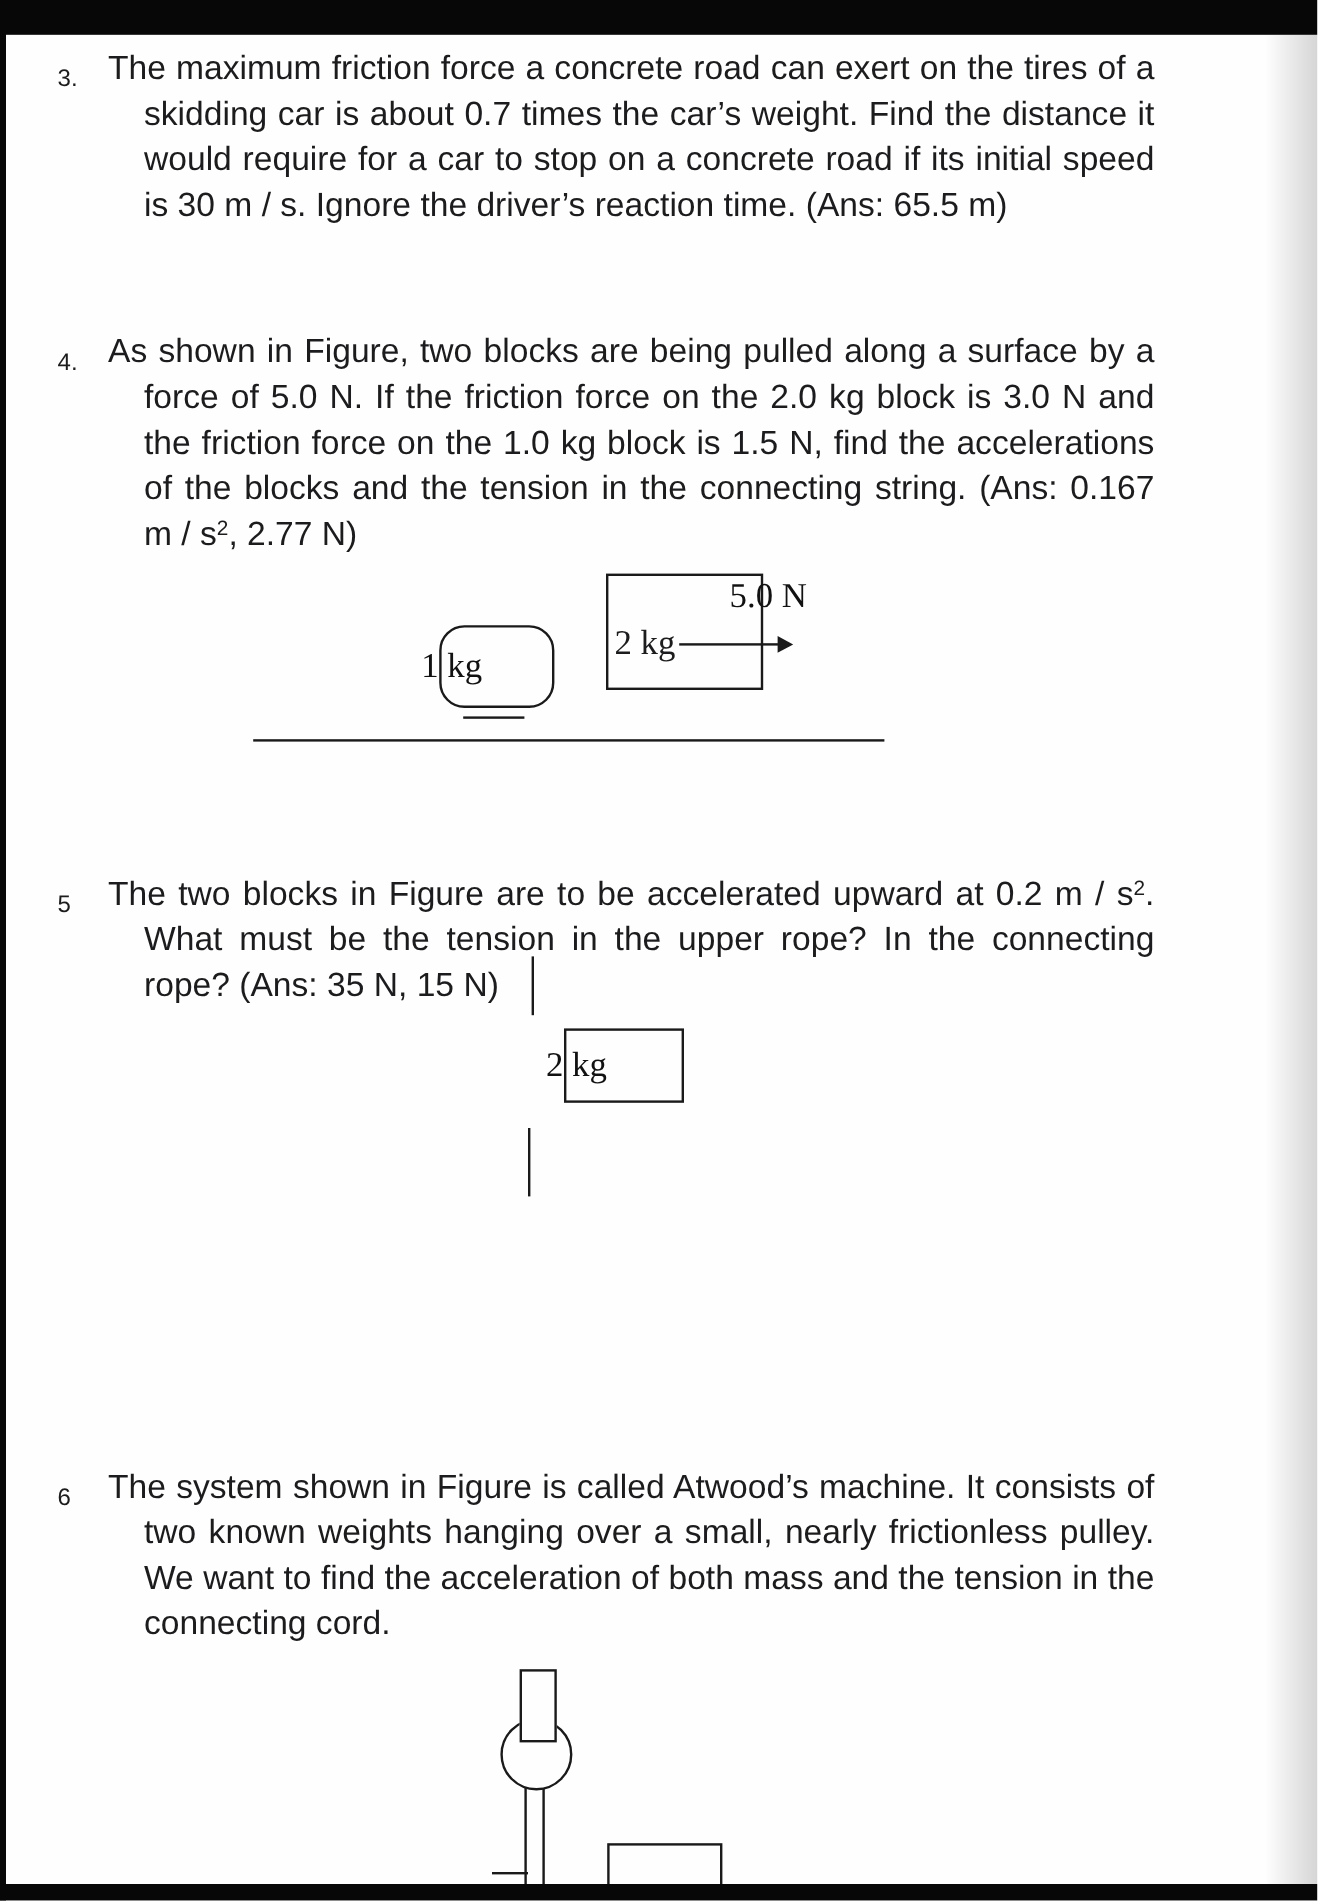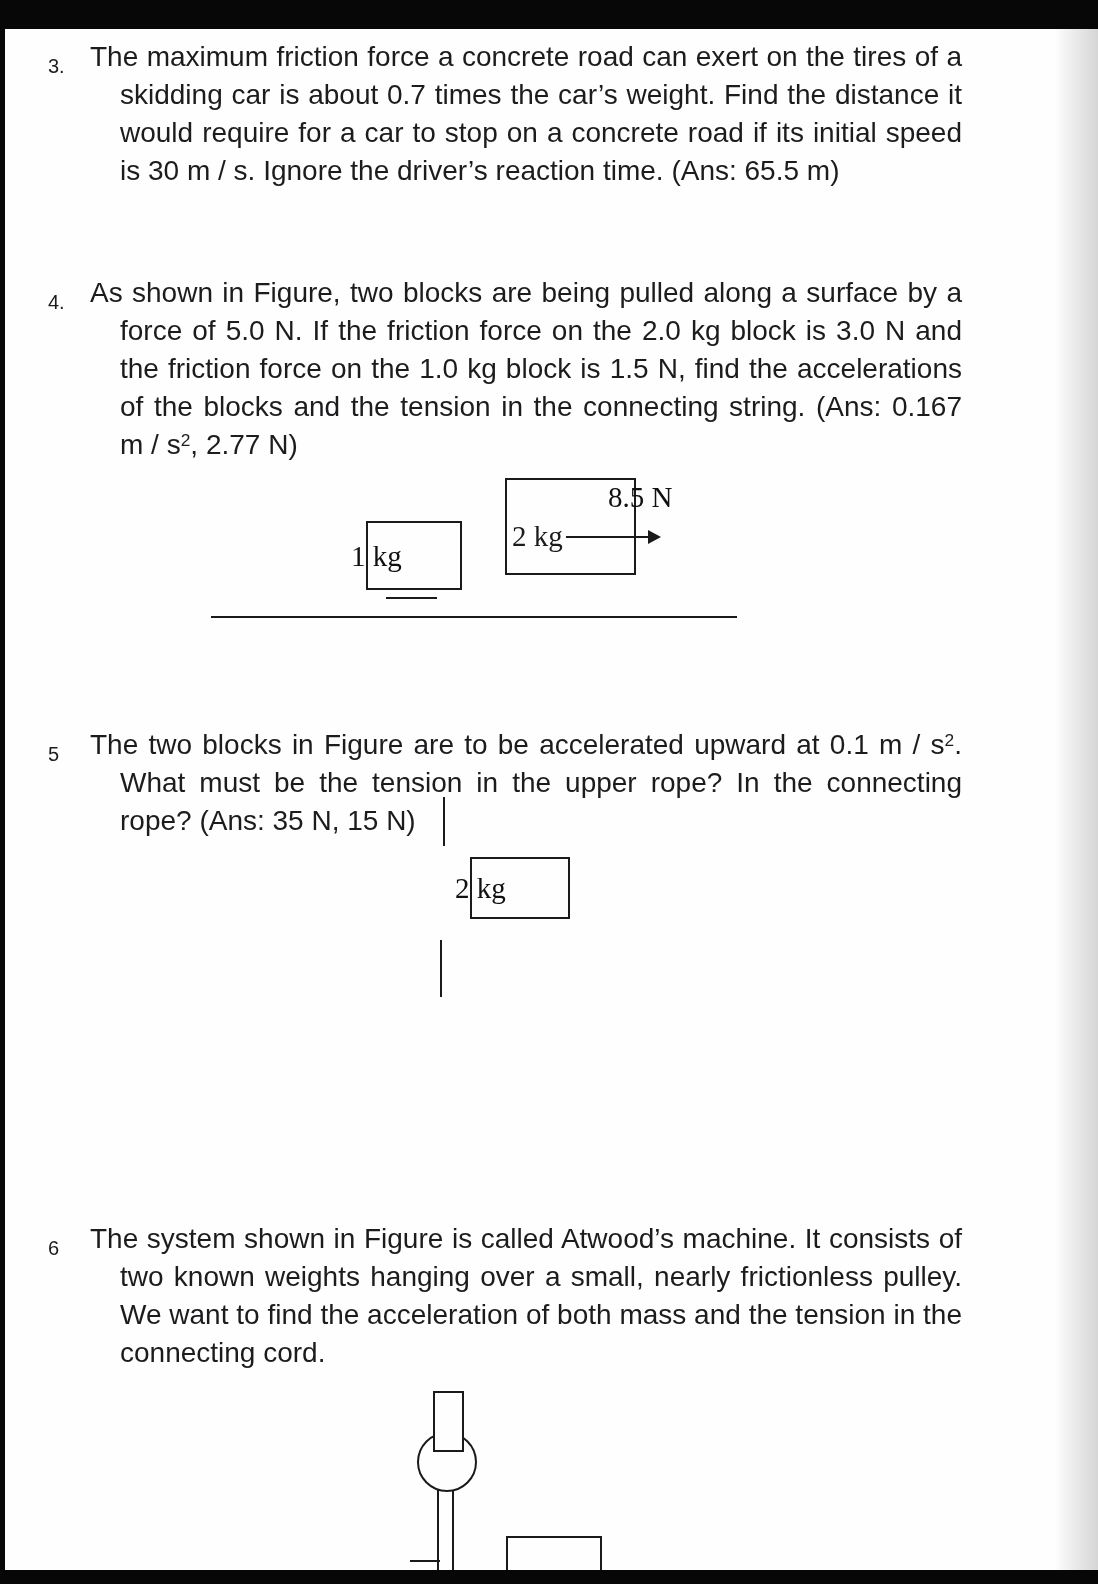--- a/index.html
+++ b/index.html
@@ -71,21 +71,21 @@
 
   
   .f4-block2 { left: 505px; top: 478px; width: 127px; height: 93px; }
   .f4-block2-label { position: absolute; left: 5px; top: 40px; font-family: "Liberation Serif", serif; font-size: 29px; white-space: nowrap; }
   .f4-force-label { left: 608px; top: 481px; }
   .f4-arrow-line { left: 566px; top: 536px; width: 84px; height: 2px; }
   .f4-arrow-head {
     position: absolute; left: 648px; top: 530px; width: 0; height: 0;
     border-left: 13px solid #1a1a1a; border-top: 7px solid transparent; border-bottom: 7px solid transparent;
   }
-  .f4-block1 { left: 366px; top: 521px; width: 92px; height: 65px; }
+  .f4-block1 { left: 366px; top: 521px; width: 92px; height: 65px; border-radius: 21px; }
   .f4-block1-label { left: -17px; }
   .f4-underline { left: 386px; top: 597px; width: 51px; height: 2px; }
   .f4-ground { left: 211px; top: 616px; width: 526px; height: 2px; }
 
   
   .f5-upper-rope { left: 443px; top: 797px; width: 2px; height: 49px; }
   .f5-top-block { left: 470px; top: 857px; width: 96px; height: 58px; }
   .f5-top-label { left: -17px; }
   .f5-mid-rope { left: 440px; top: 940px; width: 2px; height: 57px; }
   .f5-bottom-block { left: 448px; top: 1030px; width: 128px; height: 59px; }
@@ -116,32 +116,32 @@
   </section>
 
   <section class="problem p4">
     <span class="num">4.</span>
     <span>As shown in Figure, two blocks are being pulled along a surface by a force of 5.0 N. If the friction force on the 2.0 kg block is 3.0 N and the friction force on the 1.0 kg block is 1.5 N, find the accelerations of the blocks and the tension in the connecting string. (Ans: 0.167 m / s</span><sup>2</sup><span>, 2.77 N)</span>
   </section>
 
   <div class="fig-box f4-block2">
     <span class="f4-block2-label">2 kg</span>
   </div>
-  <span class="fig-label f4-force-label">8.5 N</span>
+  <span class="fig-label f4-force-label">5.0 N</span>
   <div class="fig-line f4-arrow-line"></div>
   <div class="f4-arrow-head"></div>
   <div class="fig-box f4-block1">
     <span class="box-label-center f4-block1-label">1 kg</span>
   </div>
   <div class="fig-line f4-underline"></div>
   <div class="fig-line f4-ground"></div>
 
   <section class="problem p5">
     <span class="num">5</span>
-    <span>The two blocks in Figure are to be accelerated upward at 0.1 m / s</span><sup>2</sup><span>. What must be the tension in the upper rope? In the connecting rope? (Ans: 35 N, 15 N)</span>
+    <span>The two blocks in Figure are to be accelerated upward at 0.2 m / s</span><sup>2</sup><span>. What must be the tension in the upper rope? In the connecting rope? (Ans: 35 N, 15 N)</span>
   </section>
 
   <div class="fig-line f5-upper-rope"></div>
   <div class="fig-box f5-top-block">
     <span class="box-label-center f5-top-label">2 kg</span>
   </div>
   <div class="fig-line f5-mid-rope"></div>
 
   <section class="problem p6">
     <span class="num">6</span>

